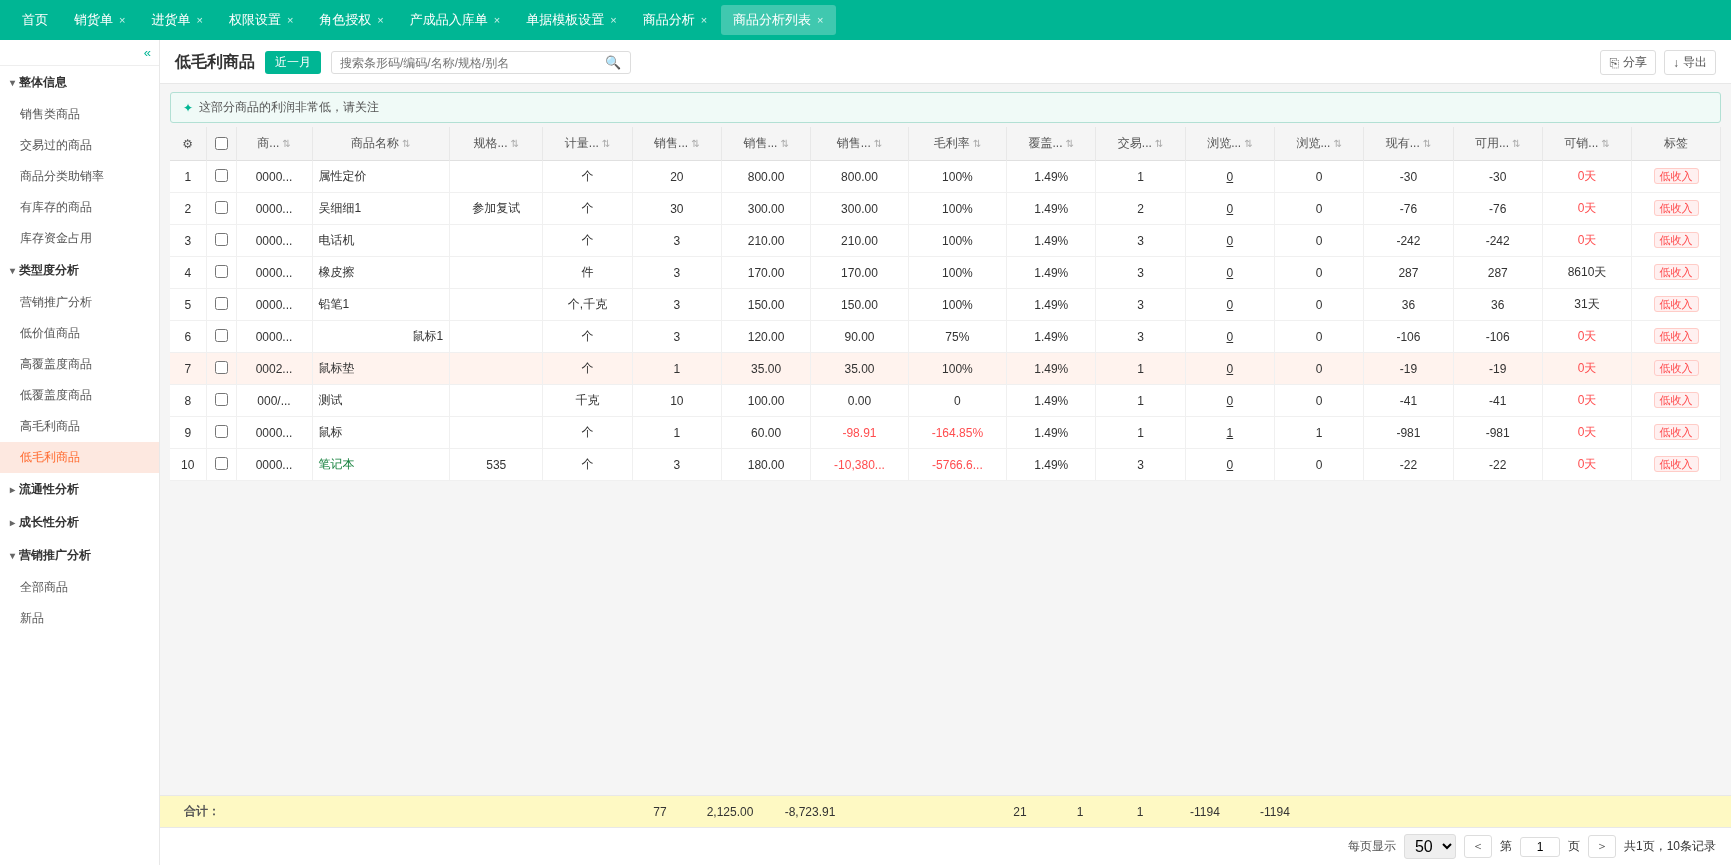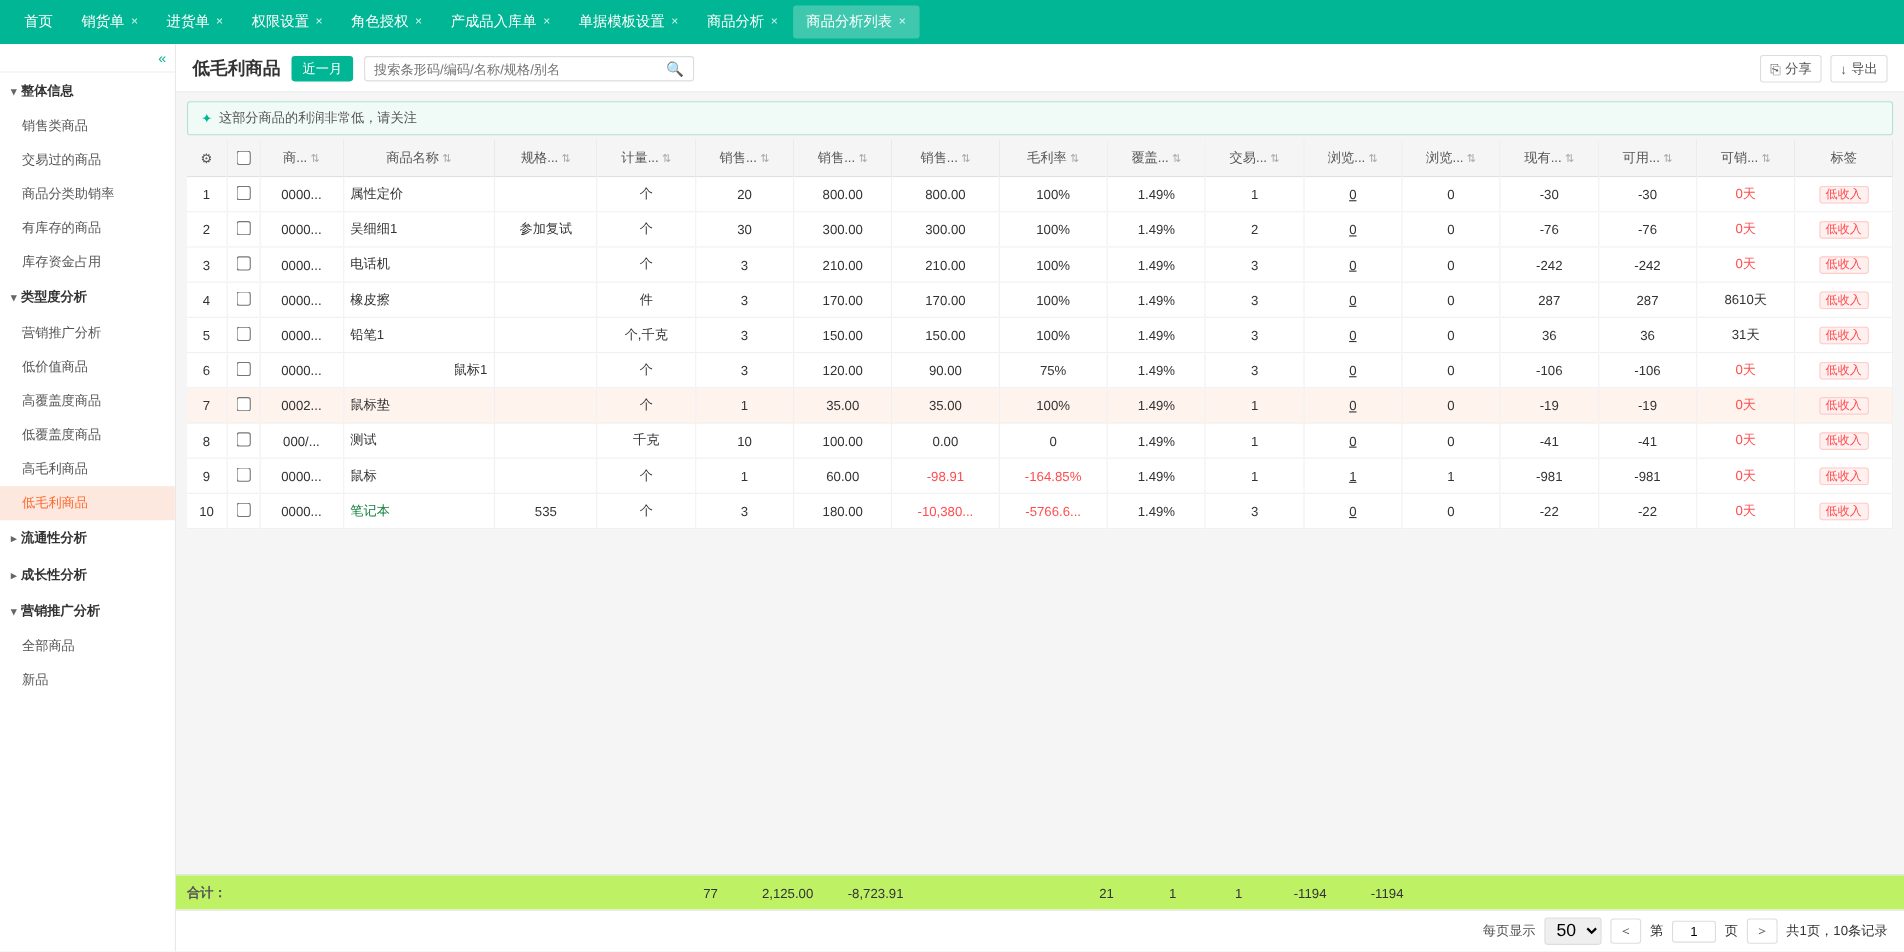--- a/index.html
+++ b/index.html
@@ -199,25 +199,25 @@
       border: 1px solid #ffccc7;
       border-radius: 3px;
       padding: 1px 5px;
       font-size: 11px;
       font-family: Liberation Serif, serif;
     }
     .checkbox { cursor: pointer; }
 
     
     .footer-total {
-      background: #bef264;
+      background: #fef9c3;
       border-top: 1px solid #e8e8e8;
       display: flex;
       align-items: center;
-      padding: 7px 10px;
+      padding: 7px 24px;
       font-size: 12px;
       gap: 0;
     }
     .footer-total .label { color: #555; font-weight: bold; min-width: 80px; }
     .footer-total .vals {
       display: flex;
       gap: 0;
       flex: 1;
     }
     .footer-cell {

